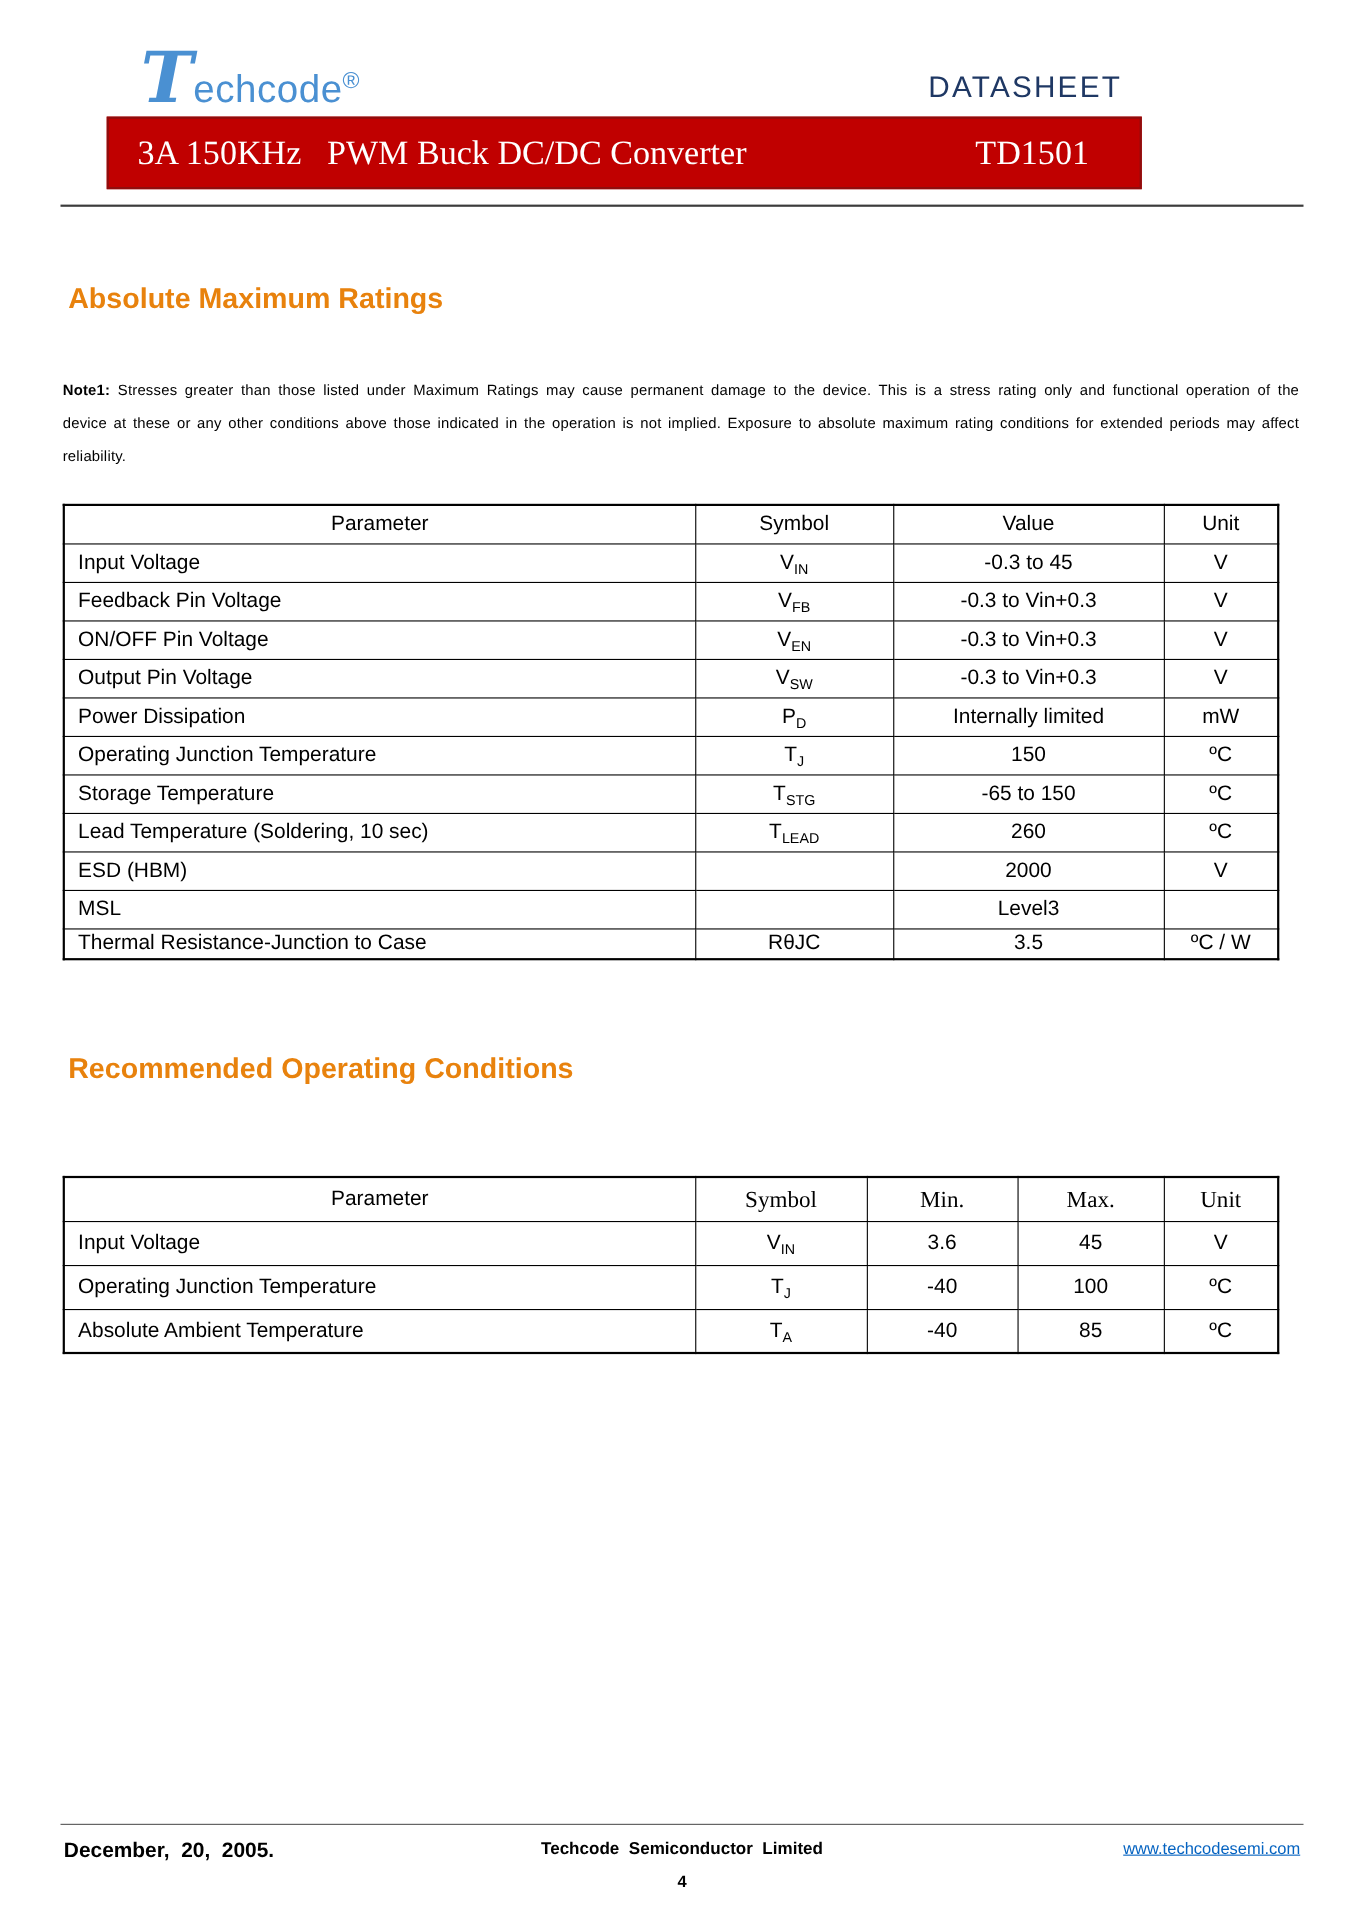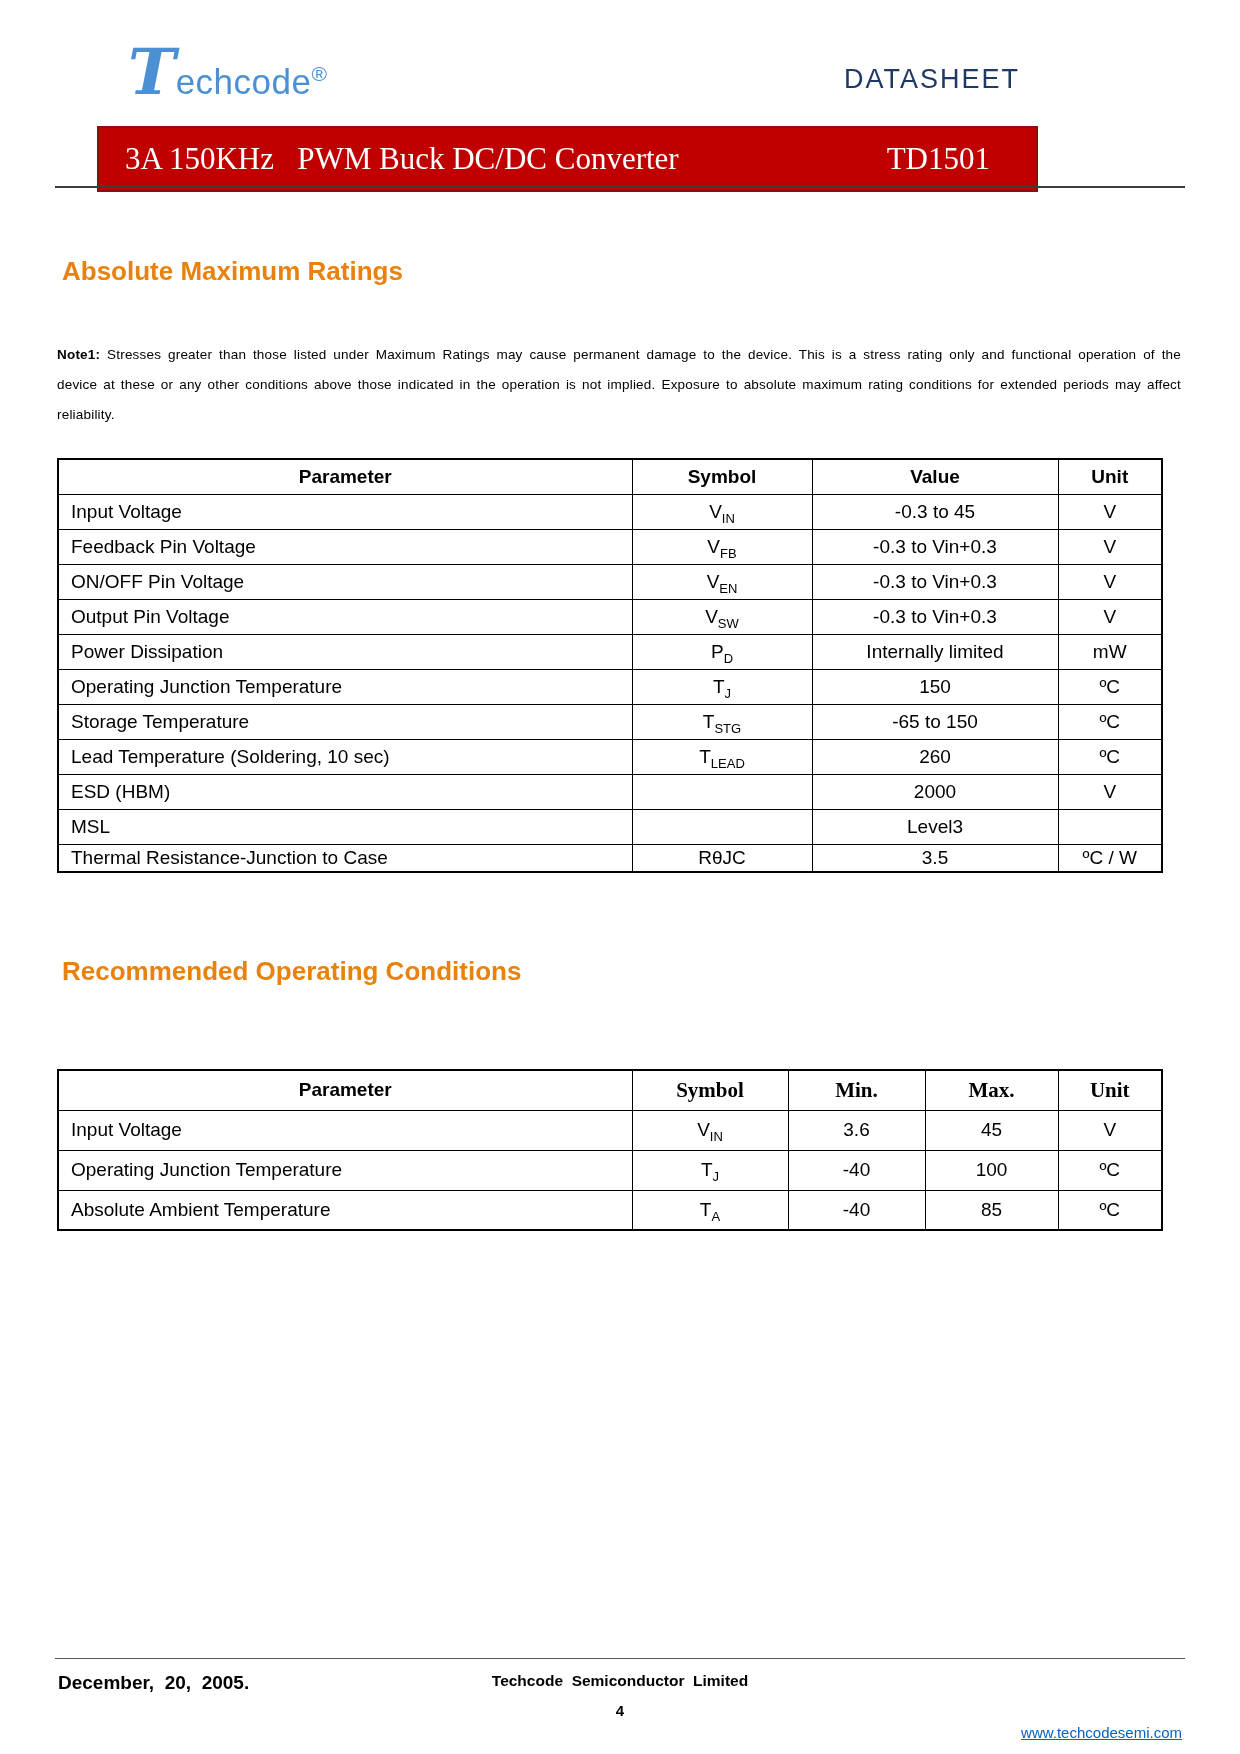--- a/index.html
+++ b/index.html
@@ -42,21 +42,21 @@
     position: absolute;
     right: 220px;
     top: 58px;
     font-size: 27px;
     letter-spacing: 2px;
     color: var(--datasheet-navy, #1f3864);
   }
   .banner {
     position: absolute;
     left: 97px;
-    top: 120px;
+    top: 100px;
     width: 941px;
     height: 66px;
     background: var(--banner-red, #c00000);
     border: 2px solid #8f0d0d;
     display: flex;
     align-items: center;
     justify-content: space-between;
     padding: 0 46px 0 26px;
     color: #ffffff;
     font-family: "Liberation Serif", serif;
@@ -109,21 +109,21 @@
   }
   .data-table th,
   .data-table td {
     border: 1px solid #000;
     text-align: center;
     vertical-align: middle;
     padding: 0;
     height: 35px;
     overflow: hidden;
   }
-  .data-table th { font-weight: bold; font-size: 19px; }
+  .data-table th { font-weight: normal; font-size: 19px; }
   .data-table th.serif {
     font-family: "Liberation Serif", serif;
     font-size: 21px;
   }
   .data-table td.param {
     text-align: left;
     padding-left: 12px;
   }
   .data-table sub {
     font-size: 13px;
@@ -157,21 +157,21 @@
     right: 0;
     top: 1666px;
     text-align: center;
     font-size: 15.5px;
     font-weight: bold;
     white-space: pre;
   }
   .footer-link {
     position: absolute;
     right: 58px;
-    top: 1718px;
+    top: 1666px;
     font-size: 15px;
     color: var(--link-blue, #0563c1);
     text-decoration: underline;
     cursor: pointer;
   }
   .page-number {
     position: absolute;
     left: 0;
     right: 0;
     top: 1696px;

